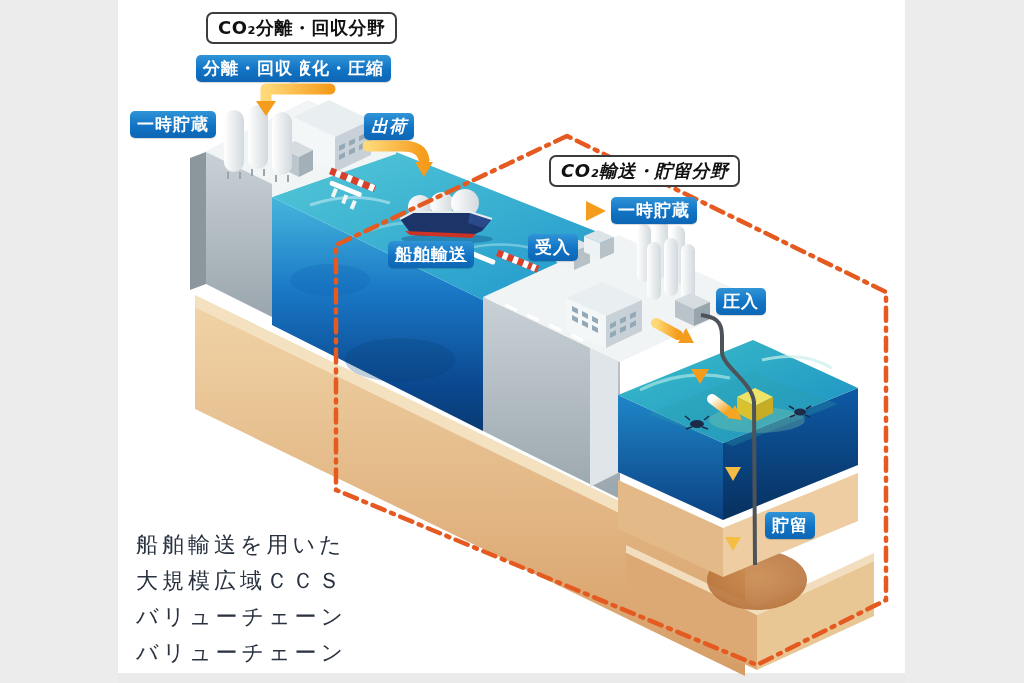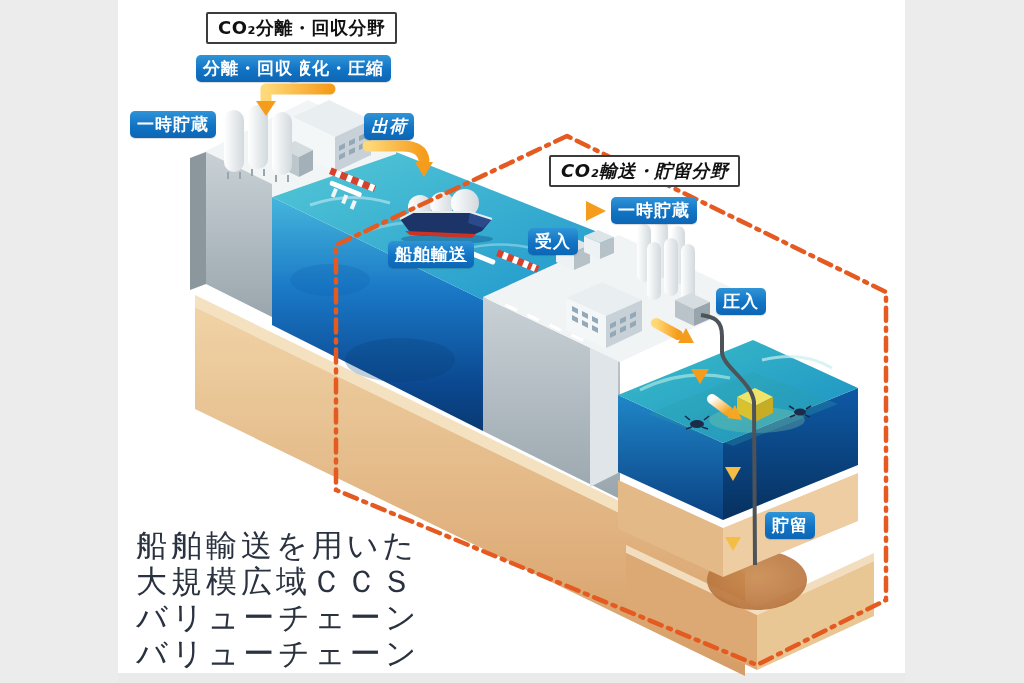--- a/index.html
+++ b/index.html
@@ -6,23 +6,23 @@
   body{font-family:"DejaVu Sans","Liberation Sans",sans-serif;}
   .canvas{position:relative;width:1024px;height:683px;background:#ffffff;overflow:hidden;}
   .strip{position:absolute;background:#ececec;}
   .strip-left{left:0;top:0;width:118px;height:683px;}
   .strip-right{left:905px;top:0;width:119px;height:683px;}
   .strip-bottom{left:118px;top:673px;width:787px;height:10px;background:#eaeaea;}
   .scene{position:absolute;left:0;top:0;width:1024px;height:683px;}
   .pill{position:absolute;background:linear-gradient(180deg,#3094d7 0%,#1173c4 55%,#0d66b4 100%);
         color:#fff;font-weight:bold;font-size:17px;line-height:1;padding:5px 7px;
         border-radius:5px;letter-spacing:1px;white-space:nowrap;box-shadow:0 1px 1px rgba(0,0,0,.15);}
-  .field-box{position:absolute;background:#fff;border:2.5px solid #3c3c3c;border-radius:2px;
+  .field-box{position:absolute;background:#fff;border:2.5px solid #3c3c3c;border-radius:7px;
         font-weight:bold;font-size:18px;color:#111;padding:3px 10px;white-space:nowrap;letter-spacing:.5px;line-height:1.2;}
-  .caption{position:absolute;left:136px;top:527px;font-size:31px;letter-spacing:4px;
+  .caption{position:absolute;left:136px;top:527px;font-size:22px;letter-spacing:4px;
         line-height:36px;color:#2a3240;font-weight:500;}
 </style>
 </head>
 <body>
 
 <div class="canvas">
   <div class="strip strip-left"></div>
   <div class="strip strip-right"></div>
   <div class="strip strip-bottom"></div>
 
@@ -292,21 +292,21 @@
   </svg>
 
   <div class="field-box" style="left:206px;top:12px;">CO₂分離・回収分野</div>
   <div class="field-box" style="left:549px;top:155px;font-style:italic;">CO₂輸送・貯留分野</div>
 
   <div class="pill" style="left:287px;top:55px;">液化・圧縮</div>
   <div class="pill" style="left:196px;top:55px;">分離・回収</div>
   <div class="pill" style="left:130px;top:111px;">一時貯蔵</div>
   <div class="pill" style="left:364px;top:113px;font-style:italic;">出荷</div>
   <div class="pill" style="left:388px;top:241px;text-decoration:underline;">船舶輸送</div>
-  <div class="pill" style="left:528px;top:228px;text-align:center;">受入</div>
+  <div class="pill" style="left:528px;top:234px;text-align:center;">受入</div>
   <div class="pill" style="left:611px;top:197px;">一時貯蔵</div>
   <div class="pill" style="left:716px;top:288px;">圧入</div>
   <div class="pill" style="left:765px;top:512px;">貯留</div>
 
   <div class="caption">
     <div>船舶輸送を用いた</div>
     <div>大規模広域ＣＣＳ</div>
     <div>バリューチェーン</div>
     <div>バリューチェーン</div>
   </div>

